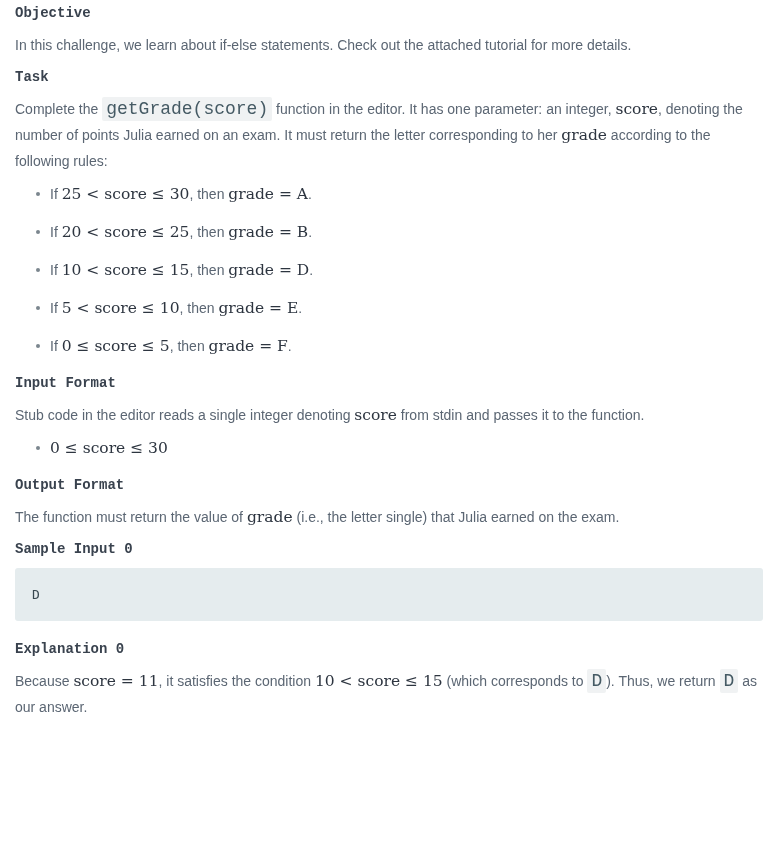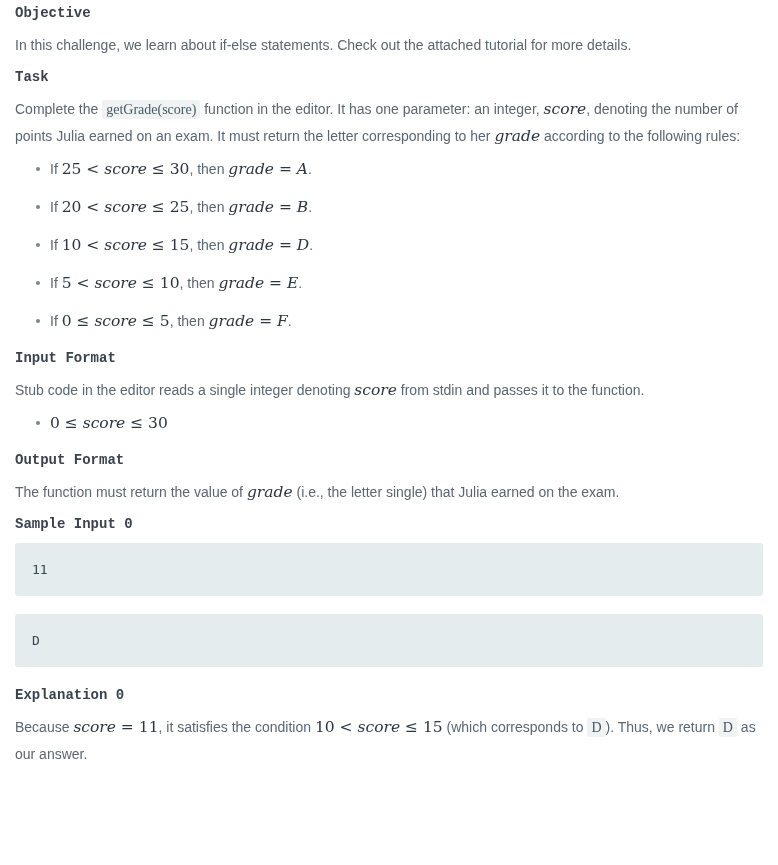--- a/index.html
+++ b/index.html
@@ -29,30 +29,29 @@
     margin:0 0 9px 0;
     font-family:Liberation Mono, monospace;
   }
   .p{
     font-size:14px;
     color:var(--body_text);
     line-height:26px;
     margin:0 0 9px 0;
   }
   .seg-c{
-    font-family:Liberation Serif, serif;
-    font-size:14px;
+    font-family:Liberation Mono, monospace;
+    font-size:18px;
     background:var(--inlinecode_bg);
     color:var(--inlinecode_text);
     padding:2px 4px;
     border-radius:2px;
   }
   .seg-v{
     font-family:"DejaVu Serif","Liberation Serif",serif;
-    font-style:italic;
     font-size:15.5px;
     color:var(--math_text);
   }
   .seg-n{
     font-family:"DejaVu Serif","Liberation Serif",serif;
     font-size:15.5px;
     color:var(--math_text);
   }
   ul.rules{
     list-style:none;
@@ -122,21 +121,20 @@
       </ul>
   </section>
 
   <section>
     <h2 class="h">Output Format</h2>
     <p class="p"><span class="seg-t">The function must return the value of </span><span class="seg-v">grade</span><span class="seg-t"> (i.e., the letter single) that Julia earned on the exam.</span></p>
   </section>
 
   <section>
     <h2 class="h">Sample Input 0</h2>
-    <div class="codeblock">11</div>
   </section>
 
   <section>
     <div class="codeblock">D</div>
   </section>
 
   <section>
     <h2 class="h">Explanation 0</h2>
     <p class="p"><span class="seg-t">Because </span><span class="seg-v">score</span><span class="seg-n"> = 11</span><span class="seg-t">, it satisfies the condition </span><span class="seg-n">10 &lt; </span><span class="seg-v">score</span><span class="seg-n"> ≤ 15</span><span class="seg-t"> (which corresponds to </span><span class="seg-c">D</span><span class="seg-t">). Thus, we return </span><span class="seg-c">D</span><span class="seg-t"> as our answer.</span></p>
   </section>

